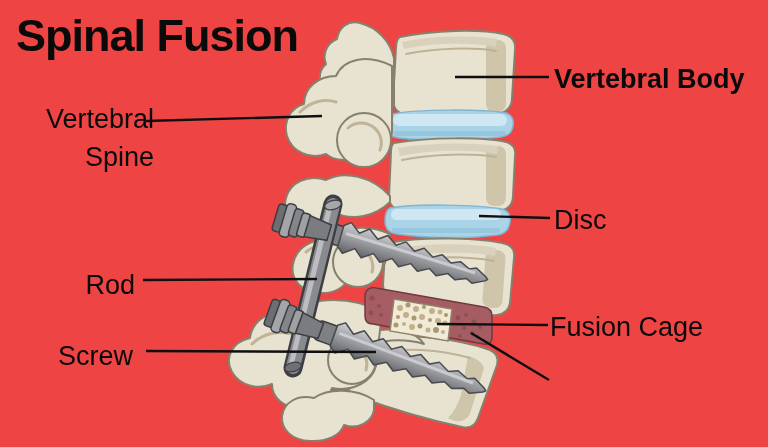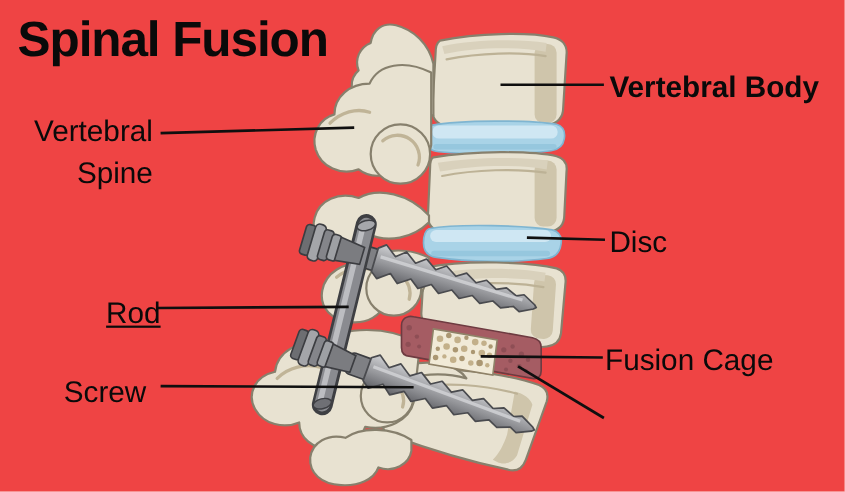--- a/index.html
+++ b/index.html
@@ -172,25 +172,25 @@
       <line class="leader" x1="550" y1="218" x2="479" y2="216"></line>
       <line class="leader" x1="143" y1="280" x2="317" y2="279"></line>
       <line class="leader" x1="146" y1="351" x2="376" y2="352"></line>
       <line class="leader" x1="548" y1="325" x2="437" y2="324"></line>
       <line class="leader" x1="549" y1="380" x2="471" y2="333"></line>
     </g>
   </svg>
 
   <div class="title">Spinal Fusion</div>
 
-  <div class="lbl wrap" style="left:12px;top:100px;width:127px;text-align:right;">Vertebral Spine</div>
+  <div class="lbl wrap" style="left:27px;top:100px;width:127px;text-align:right;">Vertebral Spine</div>
 
   <div class="lbl" style="left:554px;top:60px;font-weight:bold;">Vertebral Body</div>
 
   <div class="lbl" style="left:554px;top:201px;text-align:right;">Disc</div>
 
-  <div class="lbl wrap" style="left:46px;top:266px;width:100px;text-decoration:underline;">Rod</div>
+  <div class="lbl wrap" style="left:35px;top:266px;width:100px;">Rod</div>
 
   <div class="lbl wrap" style="left:33px;top:337px;width:100px;">Screw</div>
 
   <div class="lbl" style="left:550px;top:308px;">Fusion Cage</div>
 
 </div>
 
 </body></html>

